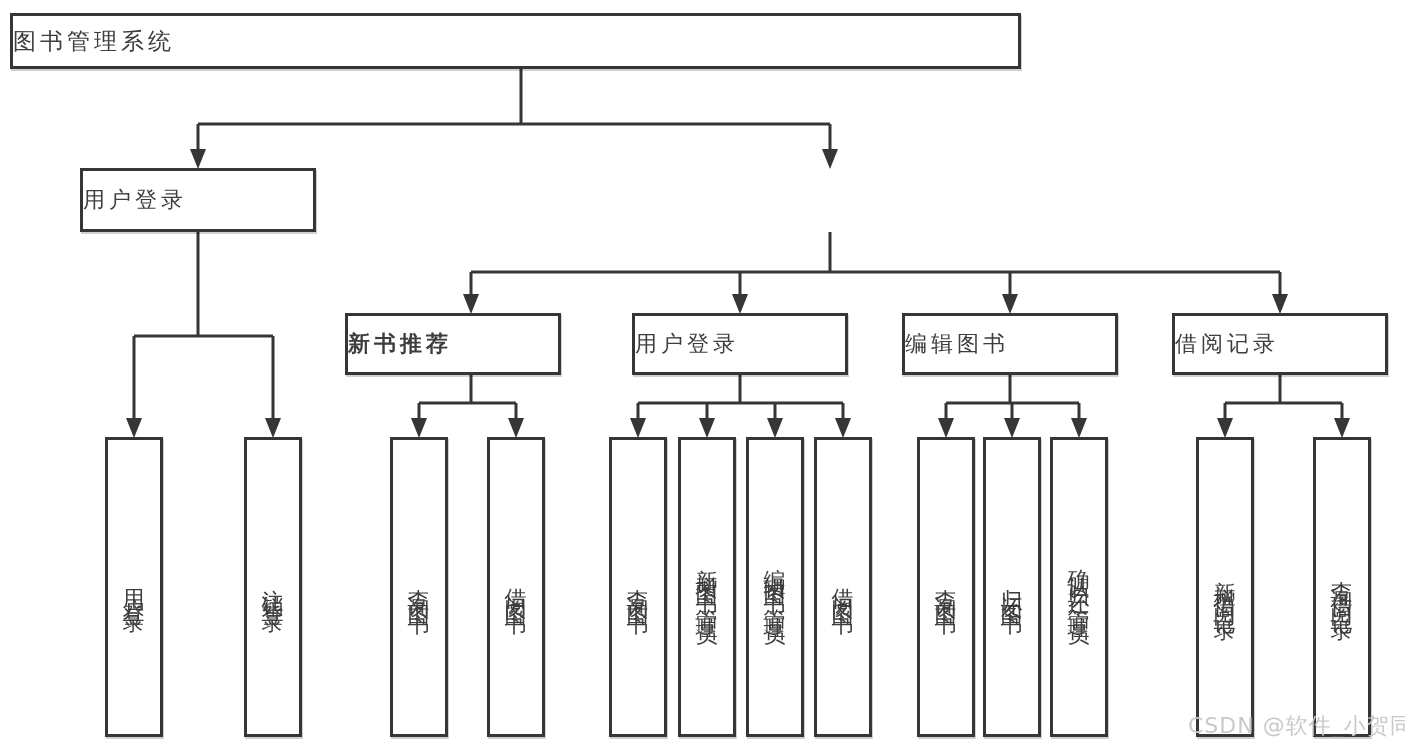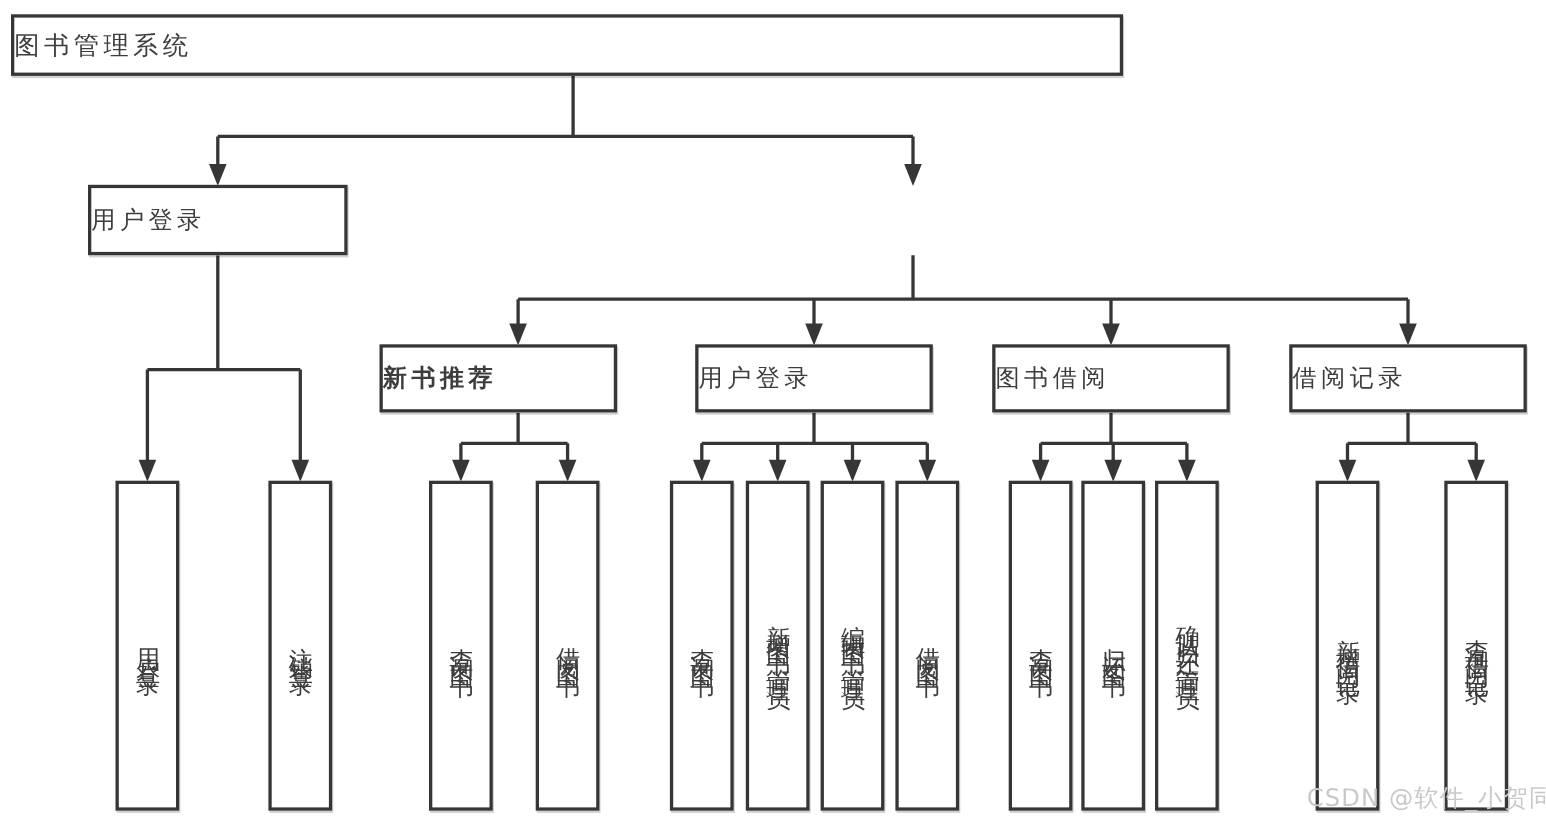--- a/index.html
+++ b/index.html
@@ -137,21 +137,21 @@
     <span class="hlabel">用户登录</span>
   </div>
 
   <div class="box lvl2 n-new-books">
     <span class="hlabel">新书推荐</span>
   </div>
   <div class="box lvl2 n-borrowing">
     <span class="hlabel">用户登录</span>
   </div>
   <div class="box lvl2 n-current">
-    <span class="hlabel">图书借阅</span>
+    <span class="hlabel">编辑图书</span>
   </div>
   <div class="box lvl2 n-records">
     <span class="hlabel">借阅记录</span>
   </div>
 
   <div class="box leaf lf-1">
     <span class="vlabel">用户登录</span>
   </div>
   <div class="box leaf lf-2">
     <span class="vlabel">注销登录</span>

